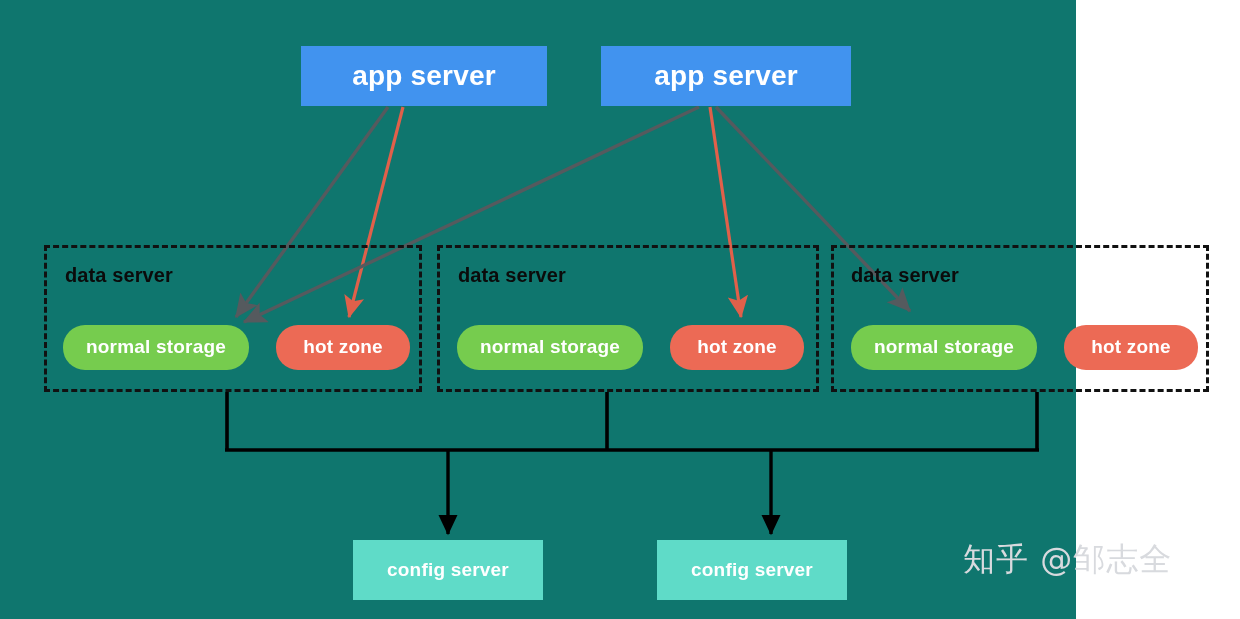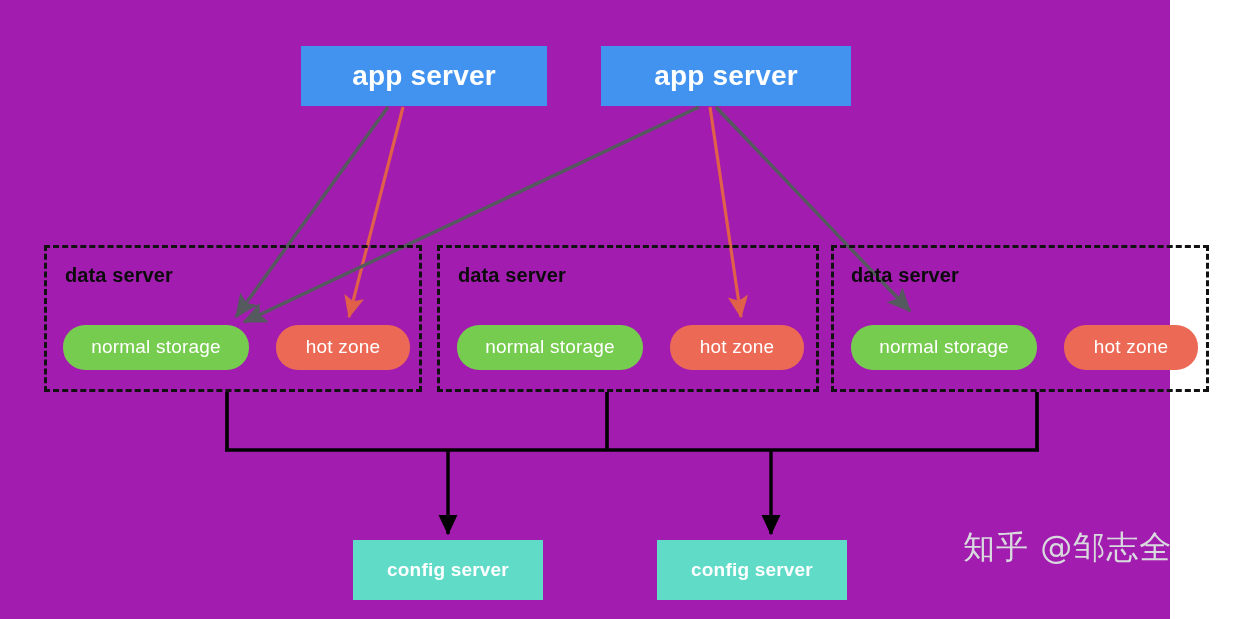--- a/index.html
+++ b/index.html
@@ -9,23 +9,23 @@
   }
   body {
     width: 1240px;
     height: 619px;
     font-family: "Liberation Sans", sans-serif;
     overflow: hidden;
     position: relative;
   }
   #diagram-root {
     position: relative;
-    width: 1170px;
+    width: 1076px;
     height: 619px;
-    background: #a21caf;
+    background: #0f766e;
   }
   .svg-layer {
     position: absolute;
     top: 0;
     left: 0;
     width: 1240px;
     height: 619px;
   }
   .node-box {
     position: absolute;
@@ -37,21 +37,21 @@
     font-weight: bold;
     text-align: center;
     line-height: 1.1;
     letter-spacing: 0.2px;
   }
   .app-server {
     font-size: 28px;
   }
   .storage-chip {
     font-size: 19px;
-    font-weight: normal;
+    font-weight: bold;
     border-radius: 22px;
   }
   .config-server {
     font-size: 19px;
     font-weight: bold;
   }
   .group-box {
     position: absolute;
     box-sizing: border-box;
     border: 3px dashed #111111;
@@ -144,15 +144,15 @@
     <span>hot zone</span>
   </div>
 
   <div class="node-box config-server" style="left:353px; top:540px; width:190px; height:60px; background:#5fdbc8;">
     <span>config server</span>
   </div>
   <div class="node-box config-server" style="left:657px; top:540px; width:190px; height:60px; background:#5fdbc8;">
     <span>config server</span>
   </div>
 
-  <div class="watermark" style="left:963px; top:526px;">知乎 @邹志全</div>
+  <div class="watermark" style="left:963px; top:538px;">知乎 @邹志全</div>
 
 </div>
 
 </body></html>

